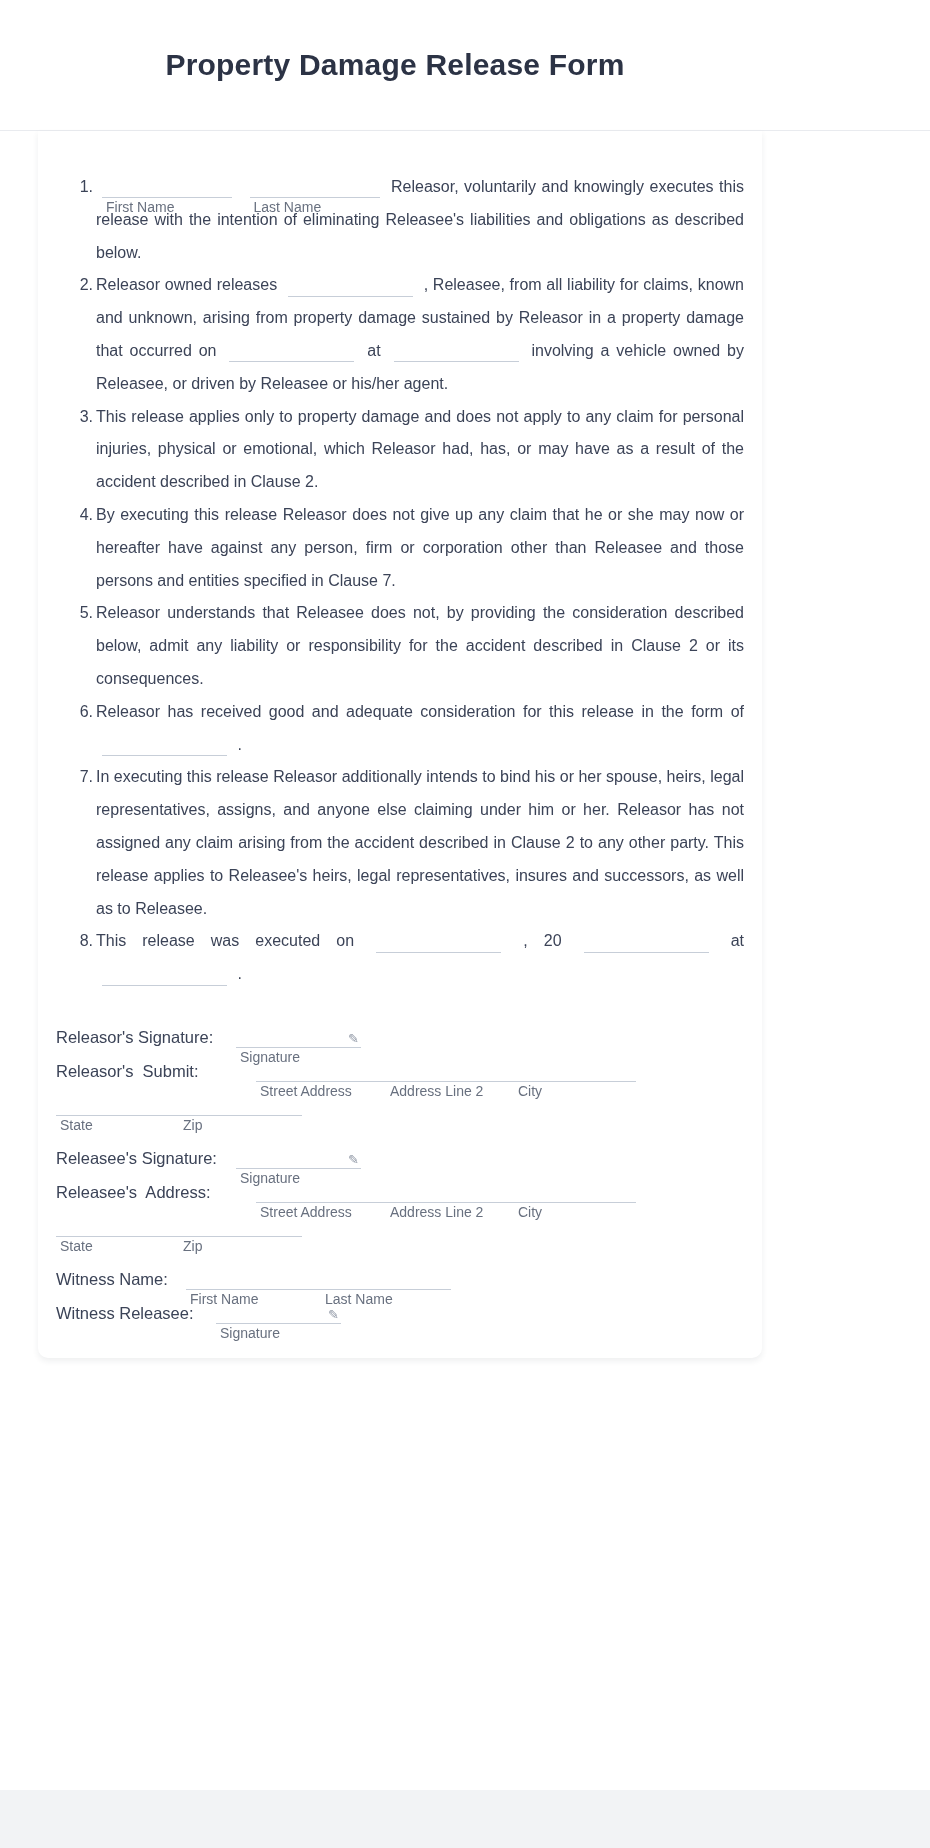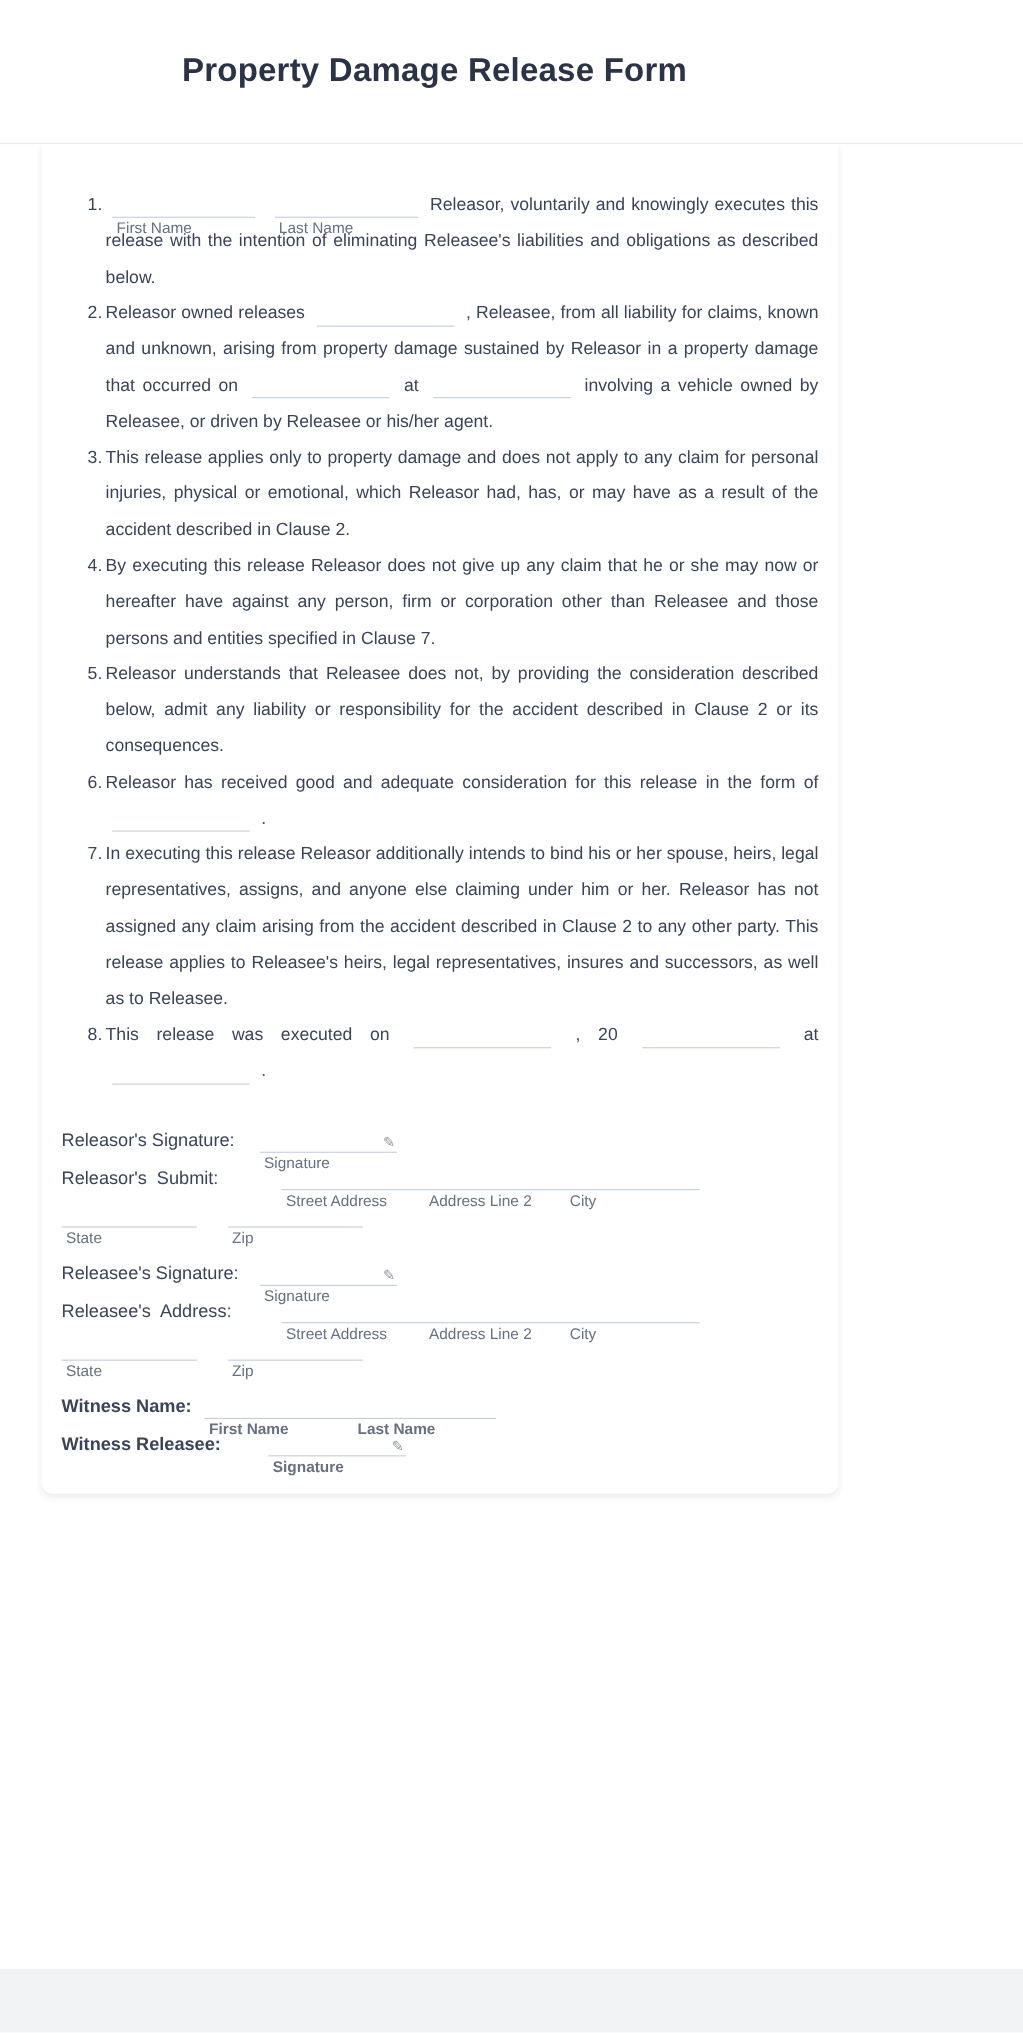--- a/index.html
+++ b/index.html
@@ -35,23 +35,23 @@
   .blank{display:inline-block;position:relative;vertical-align:baseline;margin:0 6px;}
   .line-input{display:block;width:100%;height:21px;border:none;border-bottom:1px solid var(--underline-color);
               background:transparent;outline:none;padding:0 4px;font:inherit;font-size:15px;color:var(--body-color);}
   .sub{position:absolute;left:4px;top:calc(100% + 2px);font-size:14px;line-height:1;color:var(--sublabel-color);white-space:nowrap;}
   .w122{width:122px}.w123{width:123px}.w125{width:125px}.w128{width:128px}.w130{width:130px}.w135{width:135px}
   .pen{position:absolute;right:2px;bottom:3px;font-size:13px;color:#8d95a3;line-height:1;}
 
   
   .sig-section{margin-top:36px;font-size:16.5px;}
   .sig-block{margin-bottom:32px;}
-  .sig-block:last-child{margin-bottom:0;font-weight:bold;}
+  .sig-block:last-child{margin-bottom:0;}
   .sig-row{display:flex;align-items:center;margin-bottom:13px;}
-  .sig-row:last-child{margin-bottom:0;gap:28px;}
+  .sig-row:last-child{margin-bottom:0;}
   .sig-label{flex-shrink:0;white-space:pre;color:var(--body-color);}
   .lw130{width:130px}.lw160{width:160px}.lw180{width:180px}.lw200{width:200px}
   .ml5{margin-left:5px}.ml16{margin-left:16px}.ml34{margin-left:34px}.ml40{margin-left:40px}
   .sig-row .blank{margin:0;}
 
   
   .submit-area{width:800px;text-align:center;margin-top:32px;}
   .submit-btn{width:187px;height:46px;border:none;border-radius:4px;background:var(--submit-bg);
               color:var(--submit-text);font-family:inherit;font-size:16px;font-weight:500;cursor:pointer;}
   .footer{margin-top:auto;width:100%;height:58px;background:var(--footer-bg);flex-shrink:0;}

